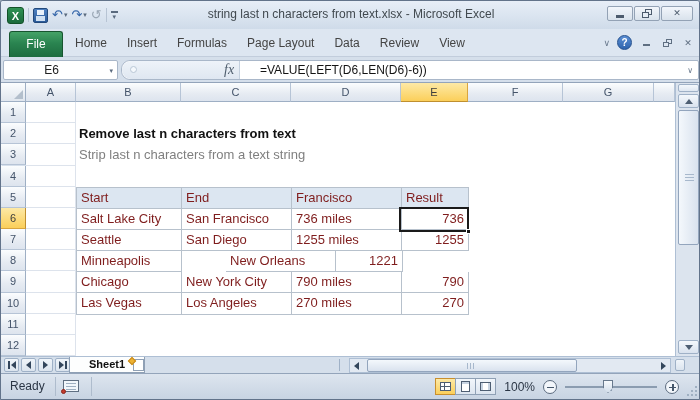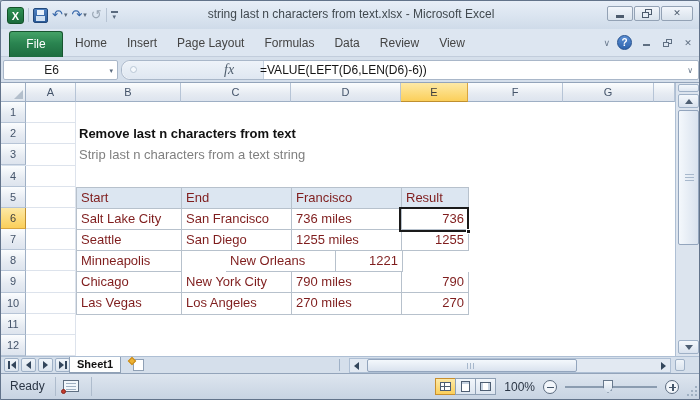--- a/index.html
+++ b/index.html
@@ -54,21 +54,21 @@
   .sg-res .b1{position:absolute;right:0;top:0;width:6px;height:5px;border:1px solid #5f6f82;}
   .sg-res .b2{position:absolute;left:0;bottom:0;width:6px;height:5px;border:1px solid #5f6f82;background:#dde6f1;}
   .sg-x{font-size:9px;color:#5f6f82;}
 
   
   .fbar{position:absolute;left:0;top:56px;width:700px;height:26px;background:#d5dfeb;border-bottom:1px solid #93a4ba;}
   .namebox{position:absolute;left:2px;top:3px;width:115px;height:20px;background:#fff;border:1px solid #a9b7c9;border-radius:2px;}
   .namebox .val{position:absolute;left:0;right:18px;top:0;height:18px;line-height:18px;text-align:center;font-size:12px;color:#222;}
   .namebox .car{position:absolute;right:4px;top:6px;font-size:7px;color:#5a6a7e;}
   .fpill{position:absolute;left:120px;right:2px;top:3px;height:20px;background:#fff;border:1px solid #a9b7c9;border-radius:9px 2px 2px 9px;}
-  .fcap{position:absolute;left:0;top:0;bottom:0;width:142px;background:linear-gradient(180deg,#eef3f9,#dfe7f1);
+  .fcap{position:absolute;left:0;top:0;bottom:0;width:118px;background:linear-gradient(180deg,#eef3f9,#dfe7f1);
     border-right:1px solid #c4d0de;border-radius:9px 0 0 9px;}
   .fdot{position:absolute;left:8px;top:5px;width:7px;height:7px;border-radius:50%;background:#f4f8fc;border:1px solid #b9c7d6;}
   .fx{position:absolute;left:102px;top:0;font-family:"Liberation Serif",serif;font-style:italic;font-size:14px;line-height:18px;color:#4e5d6d;}
   .ftext{position:absolute;left:138px;right:18px;top:0;height:18px;line-height:18px;font-size:12px;color:#141414;white-space:nowrap;overflow:hidden;}
   .fexp{position:absolute;right:5px;top:5px;font-size:8px;color:#68788c;}
 
   
   .corner{position:absolute;left:0;top:82px;width:25px;height:19px;
     background:linear-gradient(180deg,#fbfdfe,#e0e6ee);border-right:1px solid #9eafc4;border-bottom:1px solid #9eafc4;}
   .corner .tri{position:absolute;right:2px;bottom:2px;width:0;height:0;border-left:9px solid transparent;border-bottom:9px solid #b3bfcc;}
@@ -111,21 +111,21 @@
   .tri-dn{width:0;height:0;border-left:4px solid transparent;border-right:4px solid transparent;border-top:5px solid #4e5f73;}
   .tri-l{width:0;height:0;border-top:4px solid transparent;border-bottom:4px solid transparent;border-right:5px solid #33465c;}
   .tri-r{width:0;height:0;border-top:4px solid transparent;border-bottom:4px solid transparent;border-left:5px solid #33465c;}
 
   
   .sheetbar{position:absolute;left:0;top:355px;width:700px;height:17px;background:#d5dfeb;border-top:1px solid #aebfd4;}
   .navs{position:absolute;left:3px;top:1px;display:flex;gap:2px;}
   .nav{width:15px;height:14px;display:flex;align-items:center;justify-content:center;gap:1px;
     background:linear-gradient(180deg,#f0f5fa,#dbe4ee);border:1px solid #9fb1c7;border-radius:2px;}
   .nav .bar{width:2px;height:8px;background:#33465c;}
-  .sheettab{position:absolute;left:68px;top:0;height:16px;padding:0 7px;background:#fdfefe;
+  .sheettab{position:absolute;left:68px;top:0;height:16px;padding:0 19px;background:#fdfefe;
     border:1px solid #8fa0b5;border-top:none;font-size:11px;font-weight:bold;color:#111;line-height:15px;}
   .instab{position:absolute;left:128px;top:2px;width:20px;height:13px;}
   .instab .sheet{position:absolute;left:4px;top:0;width:11px;height:12px;background:#fff;border:1px solid #8fa0b5;}
   .instab .star{position:absolute;left:0;top:-1px;width:6px;height:6px;background:#edb233;transform:rotate(45deg);border:1px solid #c78a1e;}
   .tabdiv{position:absolute;left:338px;top:2px;width:1px;height:12px;background:#9fb1c7;}
   .hscroll{position:absolute;left:348px;top:1px;width:322px;height:15px;background:#e2e9f2;border:1px solid #aebfd4;}
   .ha{position:absolute;top:0;width:13px;height:13px;display:flex;align-items:center;justify-content:center;}
   .ha.l{left:0;} .ha.r{right:0;}
   .hthumb{position:absolute;left:17px;top:0;width:210px;height:13px;background:linear-gradient(180deg,#f4f8fc,#d9e2ee);
     border:1px solid #93a5bd;border-radius:2px;}
@@ -211,22 +211,22 @@
           <span class="g-x">✕</span>
         </div>
     </div>
   </div>
 
   <div class="tabrow">
     <div class="filetab">File</div>
     <div class="rtabs" id="ribbontabs">
         <div class="rtab">Home</div>
         <div class="rtab">Insert</div>
+        <div class="rtab">Formulas</div>
         <div class="rtab">Page Layout</div>
-        <div class="rtab">Formulas</div>
         <div class="rtab">Data</div>
         <div class="rtab">Review</div>
         <div class="rtab">View</div>
       </div>
     <div class="tabrow-right">
       <span class="chev">∨</span>
       <div class="helpbtn">?</div>
       <div class="sw">
           <span class="sg-min"></span>
         </div>

